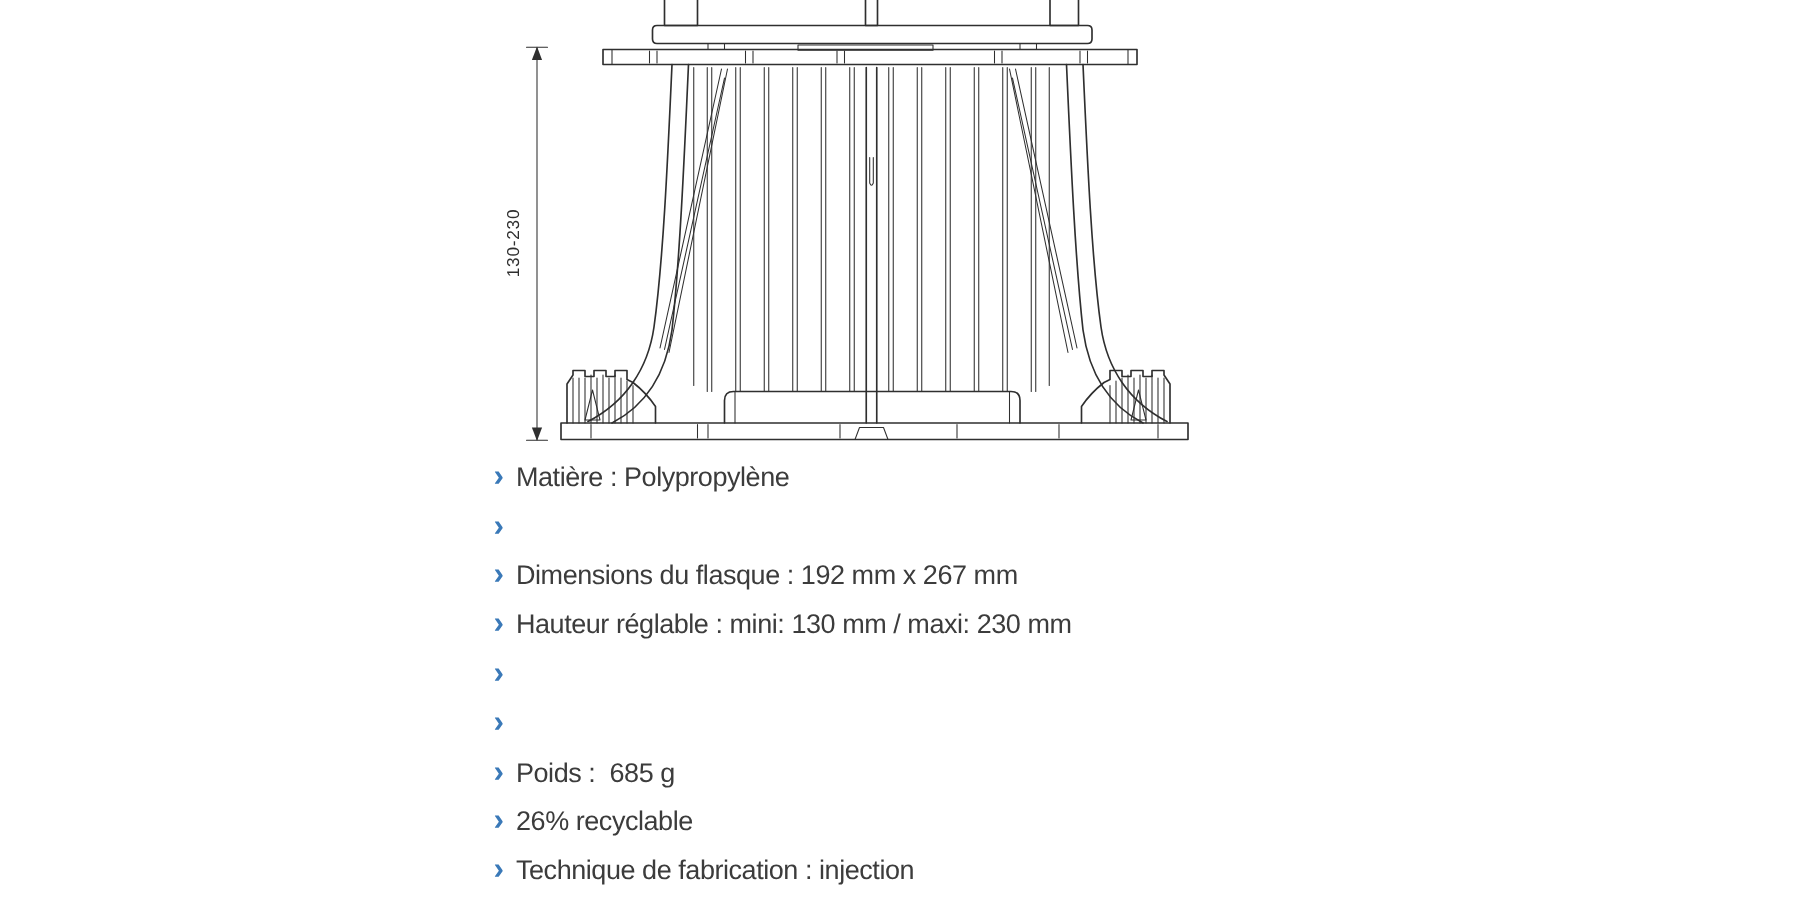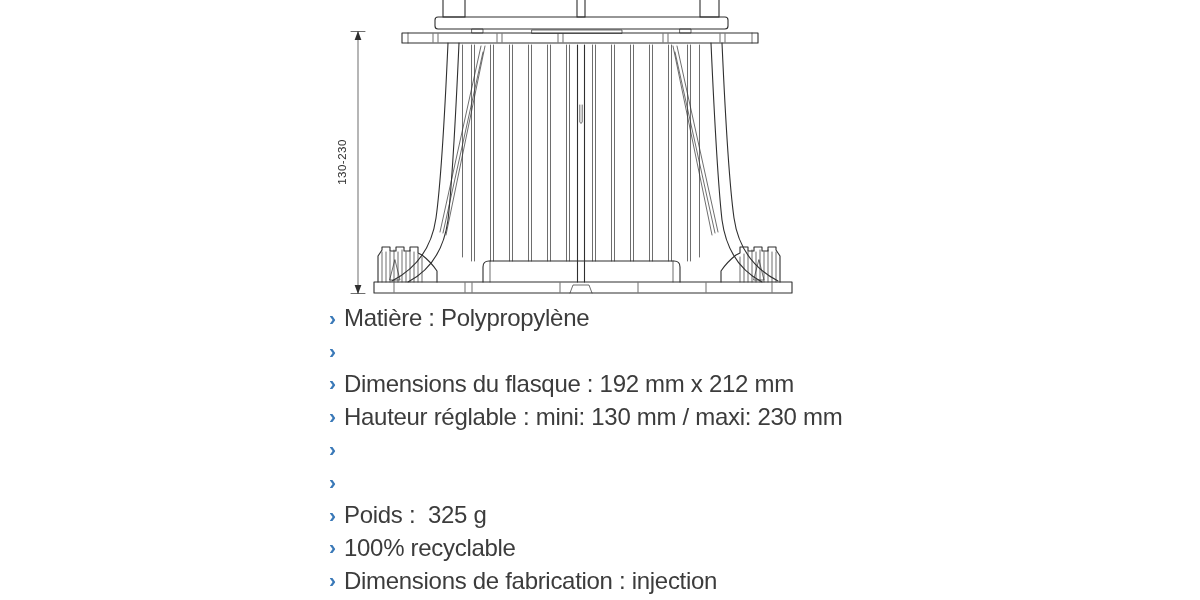--- a/index.html
+++ b/index.html
@@ -25,21 +25,21 @@
   
   .spec-list { position:absolute; left:329px; top:302px; }
   .spec { height:32.8px; display:flex; align-items:center; }
   .chev {
     color:var(--accent,#3a79b8);
     font-weight:bold; font-size:21px; line-height:1;
     width:15px; flex:0 0 15px; transform:translateY(-1px);
   }
   .spec-text {
     color:var(--ink,#3c3c3c);
-    font-size:24px; letter-spacing:-0.3px;
+    font-size:18px; letter-spacing:-0.3px;
     white-space:pre;
   }
 </style>
 </head>
 <body>
 
 <div class="stage">
 
   <svg class="drawing" width="470" height="300" viewBox="0 0 470 300">
 
@@ -116,39 +116,39 @@
   <div class="spec-list">
     <div class="spec">
       <span class="chev">›</span>
       <span class="spec-text">Matière : Polypropylène</span>
     </div>
     <div class="spec">
       <span class="chev">›</span>
     </div>
     <div class="spec">
       <span class="chev">›</span>
-      <span class="spec-text">Dimensions du flasque : 192 mm x 212 mm</span>
+      <span class="spec-text">Dimensions du flasque : 192 mm x 267 mm</span>
     </div>
     <div class="spec">
       <span class="chev">›</span>
       <span class="spec-text">Hauteur réglable : mini: 130 mm / maxi: 230 mm</span>
     </div>
     <div class="spec">
       <span class="chev">›</span>
     </div>
     <div class="spec">
       <span class="chev">›</span>
     </div>
     <div class="spec">
       <span class="chev">›</span>
-      <span class="spec-text">Poids :  325 g</span>
+      <span class="spec-text">Poids :  685 g</span>
     </div>
     <div class="spec">
       <span class="chev">›</span>
-      <span class="spec-text">100% recyclable</span>
+      <span class="spec-text">26% recyclable</span>
     </div>
     <div class="spec">
       <span class="chev">›</span>
-      <span class="spec-text">Dimensions de fabrication : injection</span>
+      <span class="spec-text">Technique de fabrication : injection</span>
     </div>
   </div>
 
 </div>
 
 </body></html>

